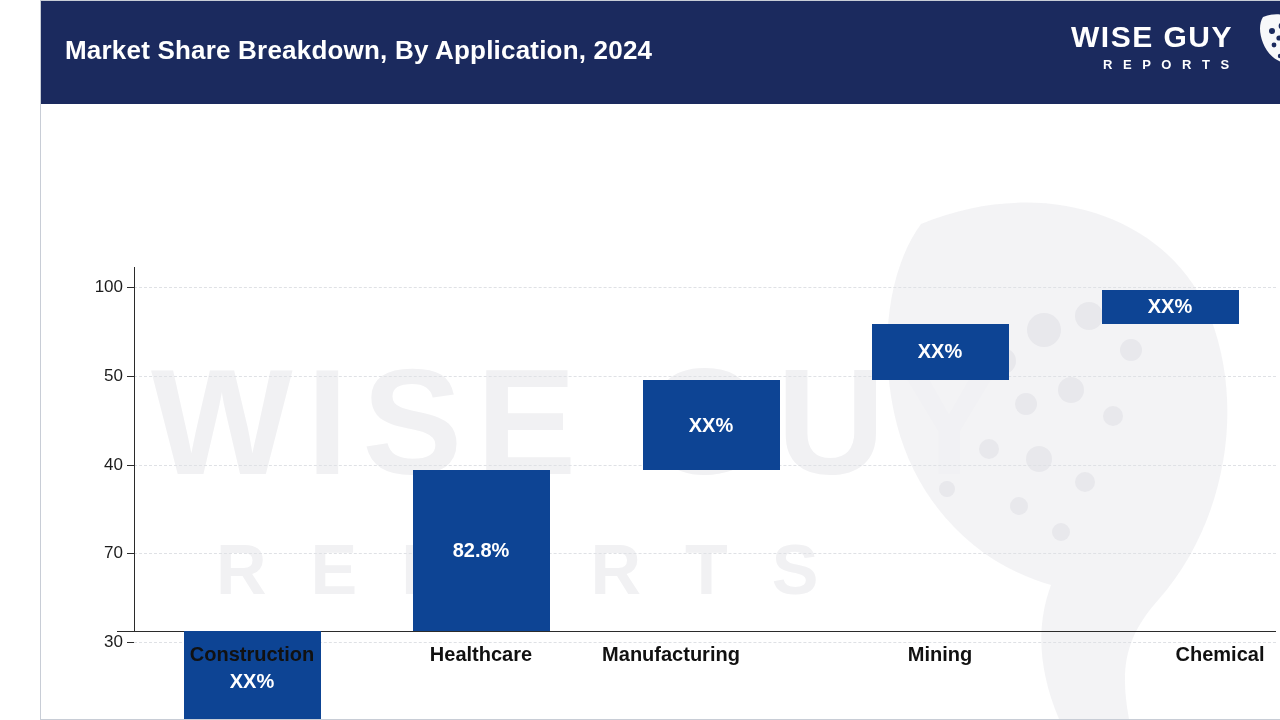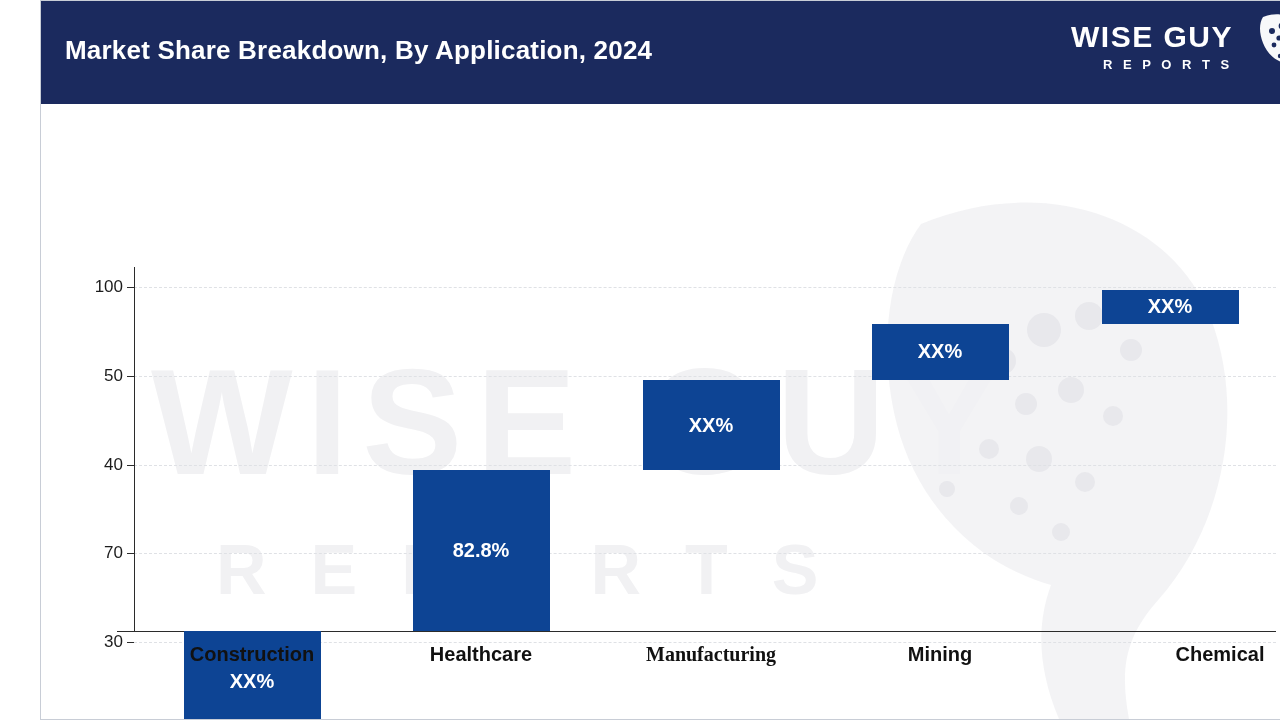--- a/index.html
+++ b/index.html
@@ -228,18 +228,18 @@
     <div class="bar-label" style="left:670px; top:321px;">XX%</div>
 
     <div class="bar" style="left:831px; top:220px; width:137px; height:56px;"></div>
     <div class="bar-label" style="left:899px; top:247px;">XX%</div>
 
     <div class="bar" style="left:1061px; top:186px; width:137px; height:34px;"></div>
     <div class="bar-label" style="left:1129px; top:202px;">XX%</div>
 
     <div class="cat-label" style="left:211px;">Construction</div>
     <div class="cat-label" style="left:440px;">Healthcare</div>
-    <div class="cat-label" style="left:670px;font-family:Liberation Serif, serif;">Manufacturing</div>
+    <div class="cat-label" style="left:630px;">Manufacturing</div>
     <div class="cat-label" style="left:899px;">Mining</div>
     <div class="cat-label" style="left:1179px;">Chemical</div>
 
   </div>
 </div>
 
 </body></html>

